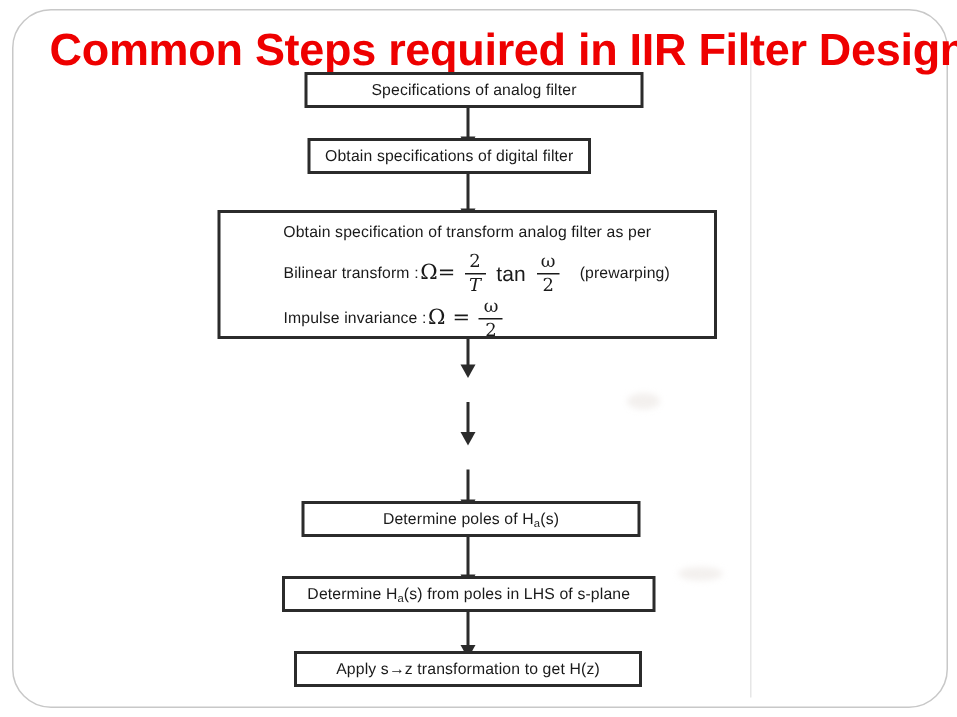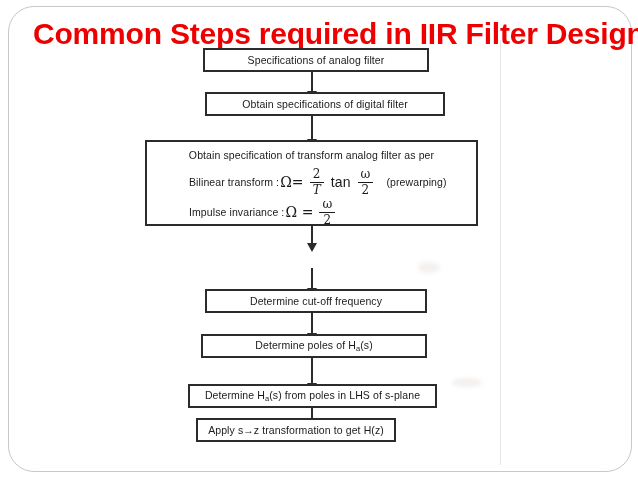--- a/index.html
+++ b/index.html
@@ -154,21 +154,21 @@
 <div class="scan-smudge" style="left:418px;top:262px;width:22px;height:11px;"></div>
 <div class="scan-smudge" style="left:452px;top:378px;width:30px;height:9px;"></div>
 
 <div class="flow">
 
   <div class="node" style="left:203px;top:48px;width:226px;height:24px;">
     <span>Specifications of analog filter</span>
   </div>
   <div class="arrow" style="left:311px;top:72px;height:20px;"></div>
 
-  <div class="node" style="left:205px;top:92px;width:240px;height:24px;">
+  <div class="node" style="left:205px;top:92px;width:189px;height:24px;">
     <span>Obtain specifications of digital filter</span>
   </div>
   <div class="arrow" style="left:311px;top:116px;height:24px;"></div>
 
   <div class="node eqbox" style="left:145px;top:140px;width:333px;height:86px;">
     <div class="eq-head">Obtain specification of transform analog filter as per</div>
 
     <div class="eq-row">
       <span class="eq-label">Bilinear transform :</span>
       <span class="sym-omega-cap">Ω=</span>
@@ -193,32 +193,29 @@
         <span class="num sym-omega-low">ω</span>
         <span class="bar"></span>
         <span class="den">2</span>
       </span>
     </div>
   </div>
   <div class="arrow" style="left:311px;top:226px;height:18px;"></div>
 
   <div class="arrow" style="left:311px;top:268px;height:21px;"></div>
 
-  <div class="node" style="left:205px;top:289px;width:222px;height:24px;">
-    <span>Determine cut-off frequency</span>
-  </div>
   <div class="arrow" style="left:311px;top:313px;height:21px;"></div>
 
   <div class="node" style="left:201px;top:334px;width:226px;height:24px;">
     <span><span>Determine poles of H</span><span class="sub">a</span><span>(s)</span></span>
   </div>
   <div class="arrow" style="left:311px;top:358px;height:26px;"></div>
 
   <div class="node" style="left:188px;top:384px;width:249px;height:24px;">
     <span><span>Determine H</span><span class="sub">a</span><span>(s) from poles in LHS of s-plane</span></span>
   </div>
   <div class="arrow" style="left:311px;top:408px;height:23px;"></div>
 
-  <div class="node" style="left:196px;top:418px;width:200px;height:24px;">
+  <div class="node" style="left:196px;top:434px;width:232px;height:24px;">
     <span>Apply s→z transformation to get H(z)</span>
   </div>
 
 </div>
 
 </body></html>

